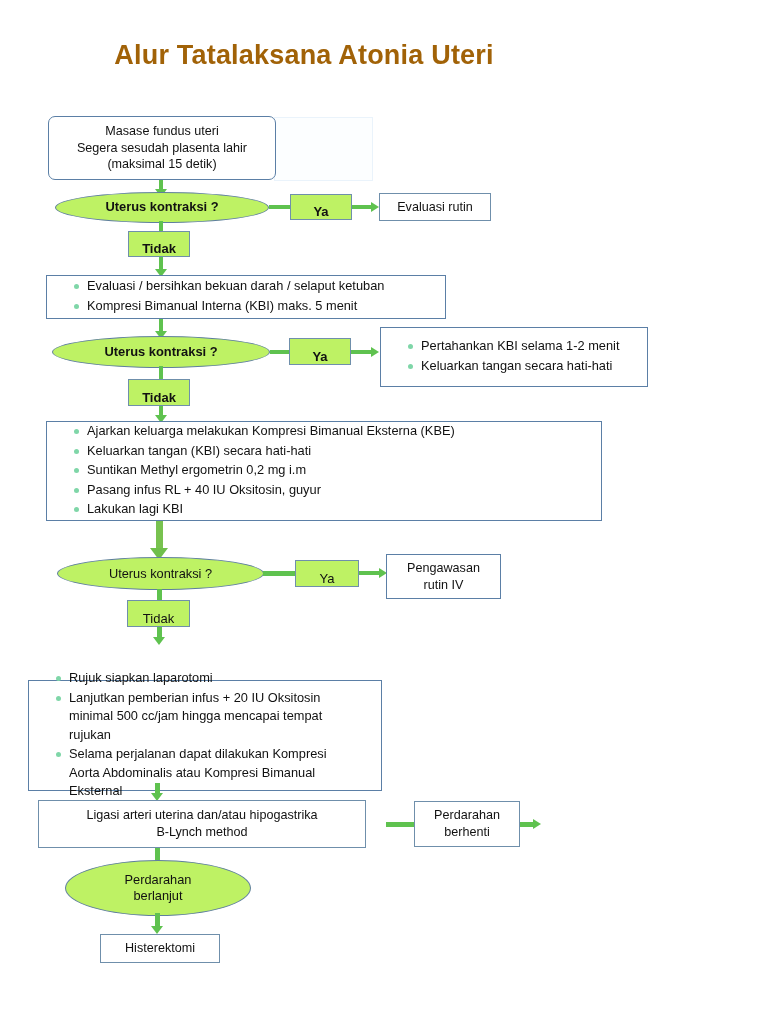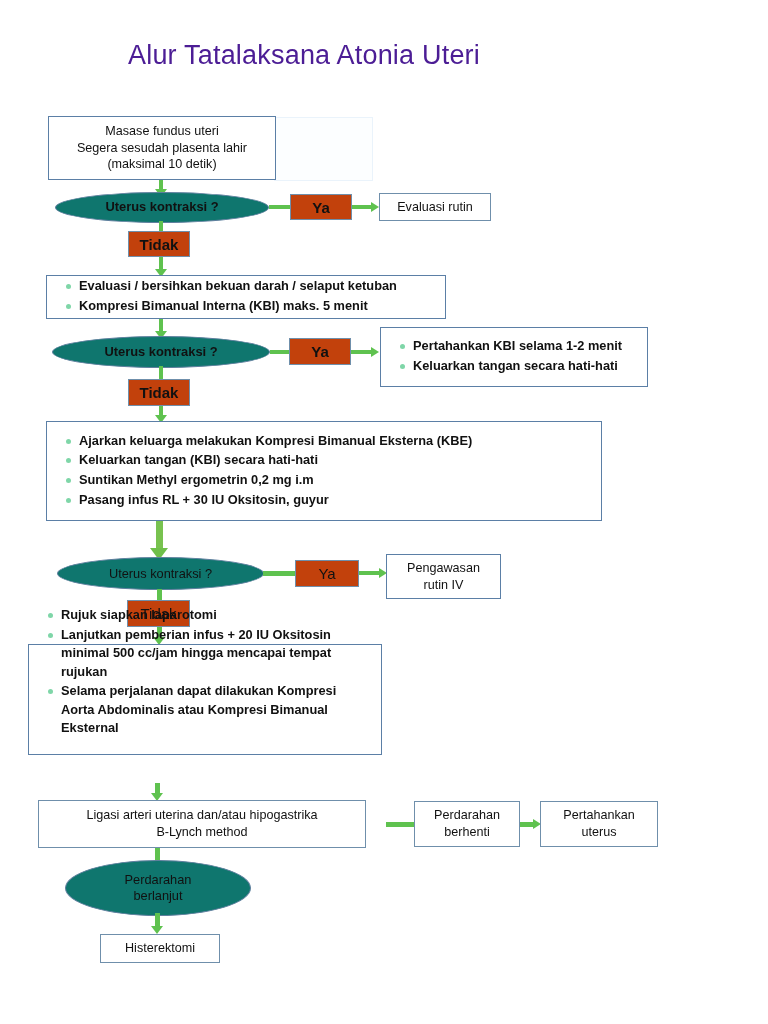--- a/index.html
+++ b/index.html
@@ -15,23 +15,23 @@
     overflow:hidden;
   }
 
   
   .title{
     position:absolute;
     left:0; top:40px;
     width:608px;
     text-align:center;
     font-size:27px;
-    font-weight:normal;
+    font-weight:bold;
     letter-spacing:0.2px;
-    color:#4c1d95;
+    color:#a16207;
   }
 
   
   .node{
     position:absolute;
     box-sizing:border-box;
     background:#ffffff;
     border:1.4px solid #6f8fab;
     color:#111111;
     font-size:12.6px;
@@ -49,21 +49,21 @@
     position:absolute;
     box-sizing:border-box;
     background:#ffffff;
     border:1.4px solid #5b7fa6;
     padding:7px 10px 7px 10px;
     display:flex;
     flex-direction:column;
     justify-content:center;
   }
   .listbox ul{
-    margin:8px; padding:0; list-style:none;font-weight:bold;
+    margin:16px; padding:0; list-style:none;
   }
   .listbox li{
     position:relative;
     padding-left:14px;
     font-size:12.8px;
     line-height:1.45;
     color:#111111;
     margin:0 0 1px 0;
   }
   .listbox li::before{
@@ -74,41 +74,41 @@
     border-radius:50%;
     background:#7fd6a8;
   }
 
   
   .ellipse{
     position:absolute;
     box-sizing:border-box;
     border:1.5px solid #5f7f9e;
     border-radius:50%;
-    background:#0f766e;
+    background:#bef264;
     display:flex;
     align-items:center;
     justify-content:center;
     text-align:center;
     font-size:12.8px;
     color:#111111;
     line-height:1.25;
   }
   .ellipse.bold{ font-weight:bold; font-size:12.9px; }
 
   
   .pill{
     position:absolute;
     box-sizing:border-box;
-    background:#c2410c;
+    background:#bef264;
     border:1.3px solid #6f8fab;
     display:flex;
-    align-items:center;
-    justify-content:center;
-    font-size:15px;
+    align-items:flex-end;
+    justify-content:center;
+    font-size:13px;
     color:#111111;
   }
   .pill.bold{ font-weight:bold; }
 
   
   .vline{
     position:absolute;
     background:#5fc24f;
   }
   .hline{
@@ -145,24 +145,24 @@
 </style>
 </head>
 <body>
 
 <div id="page">
 
   <div class="title">Alur Tatalaksana Atonia Uteri</div>
 
   <div class="artifact" style="left:274px;top:117px;width:99px;height:64px;"></div>
 
-  <div class="node strong" style="left:48px;top:116px;width:228px;height:64px;flex-direction:column;">
+  <div class="node strong" style="left:48px;top:116px;width:228px;height:64px;flex-direction:column;border-radius:7px;">
     <span>Masase fundus uteri</span>
     <span>Segera sesudah plasenta lahir</span>
-    <span>(maksimal 10 detik)</span>
+    <span>(maksimal 15 detik)</span>
   </div>
 
   <div class="vline" style="left:159px;top:180px;width:4px;height:11px;"></div>
   <div class="arrow-down" style="left:155px;top:189px;"></div>
 
   <div class="ellipse bold" style="left:55px;top:192px;width:214px;height:31px;">
     <span>Uterus kontraksi ?</span>
   </div>
 
   <div class="hline" style="left:269px;top:205px;width:21px;height:4px;"></div>
@@ -216,21 +216,22 @@
     <span>Tidak</span>
   </div>
   <div class="vline" style="left:159px;top:406px;width:4px;height:13px;"></div>
   <div class="arrow-down" style="left:155px;top:415px;"></div>
 
   <div class="listbox" style="left:46px;top:421px;width:556px;height:100px;">
     <ul>
       <li>Ajarkan keluarga melakukan Kompresi Bimanual Eksterna (KBE)</li>
       <li>Keluarkan tangan (KBI) secara hati-hati</li>
       <li>Suntikan Methyl ergometrin 0,2 mg i.m</li>
-      <li>Pasang infus RL + 30 IU Oksitosin, guyur</li>
+      <li>Pasang infus RL + 40 IU Oksitosin, guyur</li>
+      <li>Lakukan lagi KBI</li>
     </ul>
   </div>
 
   <div class="vline" style="left:156px;top:521px;width:7px;height:33px;background:#78c24f;"></div>
   <div class="arrow-down big" style="left:150px;top:548px;"></div>
 
   <div class="ellipse" style="left:57px;top:557px;width:207px;height:33px;">
     <span>Uterus kontraksi ?</span>
   </div>
 
@@ -246,21 +247,21 @@
     <span>rutin IV</span>
   </div>
 
   <div class="vline" style="left:157px;top:589px;width:5px;height:12px;"></div>
   <div class="pill" style="left:127px;top:600px;width:63px;height:27px;">
     <span>Tidak</span>
   </div>
   <div class="vline" style="left:157px;top:627px;width:5px;height:13px;"></div>
   <div class="arrow-down" style="left:153px;top:637px;"></div>
 
-  <div class="listbox" style="left:28px;top:644px;width:354px;height:111px;justify-content:flex-end;">
+  <div class="listbox" style="left:28px;top:680px;width:354px;height:111px;">
     <ul>
       <li>Rujuk siapkan laparotomi</li>
       <li>Lanjutkan pemberian infus + 20 IU Oksitosin minimal 500 cc/jam hingga mencapai tempat rujukan</li>
       <li>Selama perjalanan dapat dilakukan Kompresi Aorta Abdominalis atau Kompresi Bimanual Eksternal</li>
     </ul>
   </div>
 
   <div class="vline" style="left:155px;top:783px;width:5px;height:13px;"></div>
   <div class="arrow-down" style="left:151px;top:793px;"></div>
 
@@ -270,24 +271,20 @@
   </div>
 
   <div class="hline" style="left:386px;top:822px;width:28px;height:5px;"></div>
   <div class="node" style="left:414px;top:801px;width:106px;height:46px;flex-direction:column;">
     <span>Perdarahan</span>
     <span>berhenti</span>
   </div>
 
   <div class="hline" style="left:520px;top:822px;width:16px;height:5px;"></div>
   <div class="arrow-right" style="left:533px;top:819px;"></div>
-  <div class="node" style="left:540px;top:801px;width:118px;height:46px;flex-direction:column;">
-    <span>Pertahankan</span>
-    <span>uterus</span>
-  </div>
 
   <div class="vline" style="left:155px;top:848px;width:5px;height:14px;"></div>
 
   <div class="ellipse" style="left:65px;top:860px;width:186px;height:56px;flex-direction:column;">
     <span>Perdarahan</span>
     <span>berlanjut</span>
   </div>
 
   <div class="vline" style="left:155px;top:913px;width:5px;height:16px;"></div>
   <div class="arrow-down" style="left:151px;top:926px;"></div>

